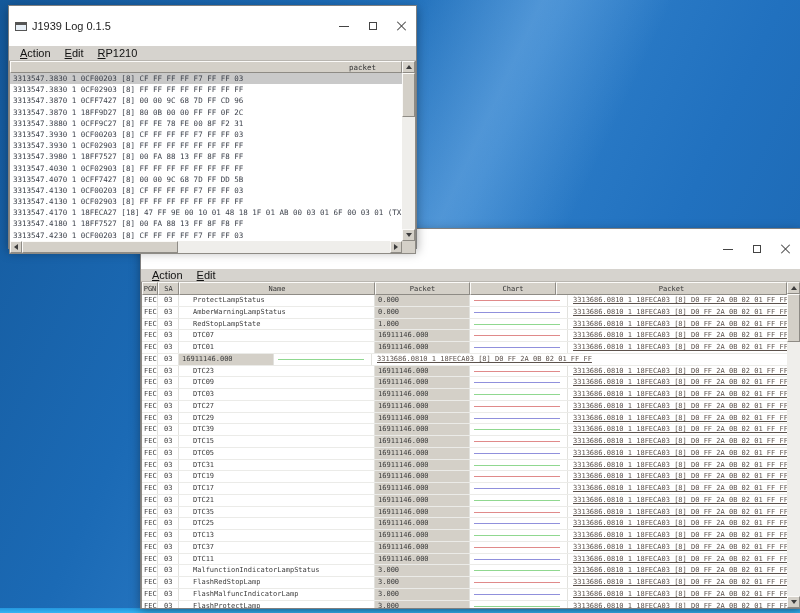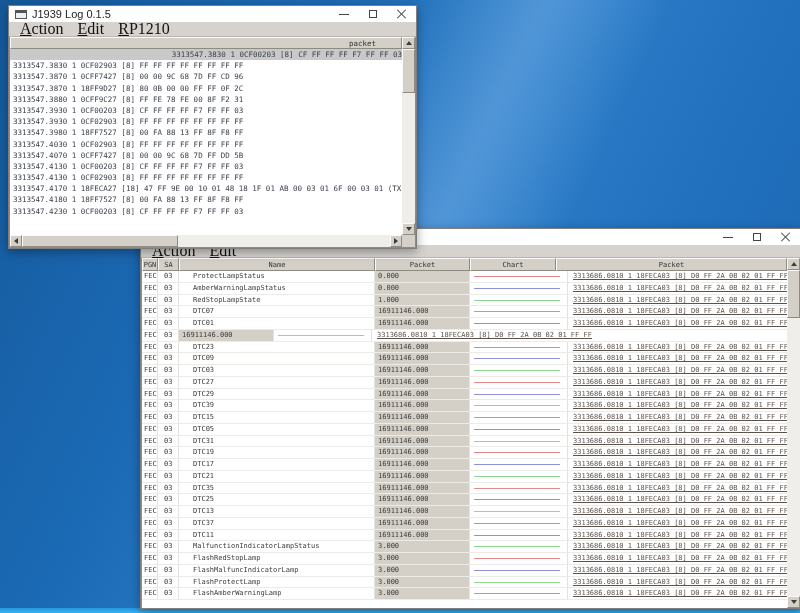--- a/index.html
+++ b/index.html
@@ -16,42 +16,42 @@
     background:linear-gradient(180deg,#2596dd,#35b5f4); z-index:0;
   }
 
   
   .win {
     position:absolute; background:#d6d3ce; border:1px solid #7f7f7f;
     box-shadow:0 3px 10px rgba(0,0,0,0.35);
     display:flex; flex-direction:column;
   }
   .titlebar {
-    height:16px; background:#ffffff; display:flex; align-items:center; flex:0 0 auto;
+    height:40px; background:#ffffff; display:flex; align-items:center; flex:0 0 auto;
   }
   .title-text { font-size:11px; color:#222; margin-left:5px; }
   .caption-btns { margin-left:auto; display:flex; height:100%; }
   .caption-btn { width:29px; height:100%; display:flex; align-items:center; justify-content:center; }
   .glyph-min { width:10px; height:1px; background:#444; }
   .glyph-max { width:8px; height:8px; border:1px solid #444; }
   .glyph-close { position:relative; width:10px; height:10px; }
   .glyph-close::before, .glyph-close::after {
     content:""; position:absolute; left:4px; top:-1px; width:1px; height:12px; background:#444;
   }
   .glyph-close::before { transform:rotate(45deg); }
   .glyph-close::after  { transform:rotate(-45deg); }
   .app-icon {
     width:12px; height:9px; border:1px solid #555; margin-left:6px; background:#e8f0f8;
     border-top:3px solid #555;
   }
   .menubar {
     background:#d6d3ce; display:flex; align-items:center; flex:0 0 auto;
     border-bottom:1px solid #b9b6b0; padding-left:4px;
   }
-  .menu-item { font-size:16px; color:#111; padding:1px 7px;font-family:Liberation Serif, serif; }
+  .menu-item { font-size:11px; color:#111; padding:1px 7px; }
   .menu-item::first-letter { text-decoration:underline; }
 
   
   .hdrcell, .sb-btn, .sb-thumb, .sb-corner {
     background:#d4d0c8;
     border-top:1px solid #fbfaf8; border-left:1px solid #fbfaf8;
     border-right:1px solid #8e8b85; border-bottom:1px solid #8e8b85;
   }
   .sb-track { background:#efeeeb; }
   .arrow { width:0; height:0; }
@@ -65,21 +65,21 @@
   #log-window .menubar { height:15px; }
   .log-client { flex:1; display:grid; grid-template-columns:1fr 13px; grid-template-rows:12px 1fr 12px; border:1px solid #8e8b85; border-top:none; background:#fff; }
   .log-header { position:relative; grid-column:1; grid-row:1; font-size:7.5px; font-family:"DejaVu Sans Mono", monospace; color:#333; }
   .log-header-label { position:absolute; left:338px; top:1px; }
   .log-hdr-stub { grid-column:2; grid-row:1; display:flex; align-items:center; justify-content:center; }
   .log-list { grid-column:1; grid-row:2; background:#fff; overflow:hidden; }
   .log-row {
     height:11.2px; line-height:11.2px; font-family:"DejaVu Sans Mono", monospace;
     font-size:7.5px; color:#3a3f49; white-space:pre; padding-left:3px;
   }
-  .log-row.selected { background:#c9c9c9;text-align:right; }
+  .log-row.selected { background:#c9c9c9; }
   .log-vscroll { grid-column:2; grid-row:2; position:relative; }
   .log-vthumb { position:absolute; left:0; top:0; width:13px; height:44px; }
   .log-vdown { position:absolute; left:0; bottom:0; width:13px; height:12px; display:flex; align-items:center; justify-content:center; }
   .log-hscroll { grid-column:1; grid-row:3; position:relative; }
   .log-hleft  { position:absolute; left:0; top:0; width:12px; height:12px; display:flex; align-items:center; justify-content:center; }
   .log-hright { position:absolute; right:0; top:0; width:12px; height:12px; display:flex; align-items:center; justify-content:center; }
   .log-hthumb { position:absolute; left:12px; top:0; width:156px; height:12px; }
   .log-corner { grid-column:2; grid-row:3; background:#d4d0c8; border:none; }
 
   

